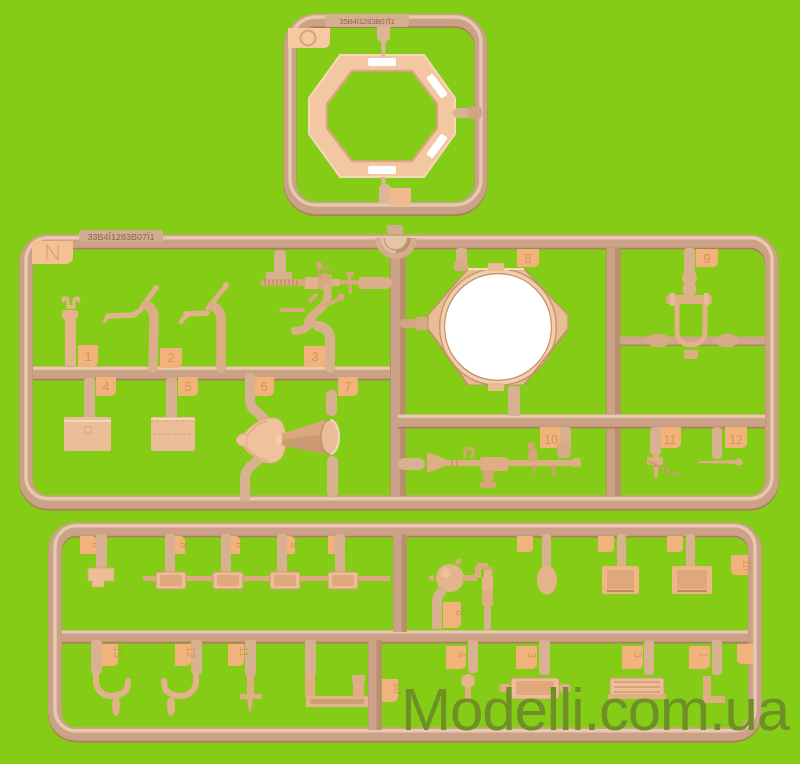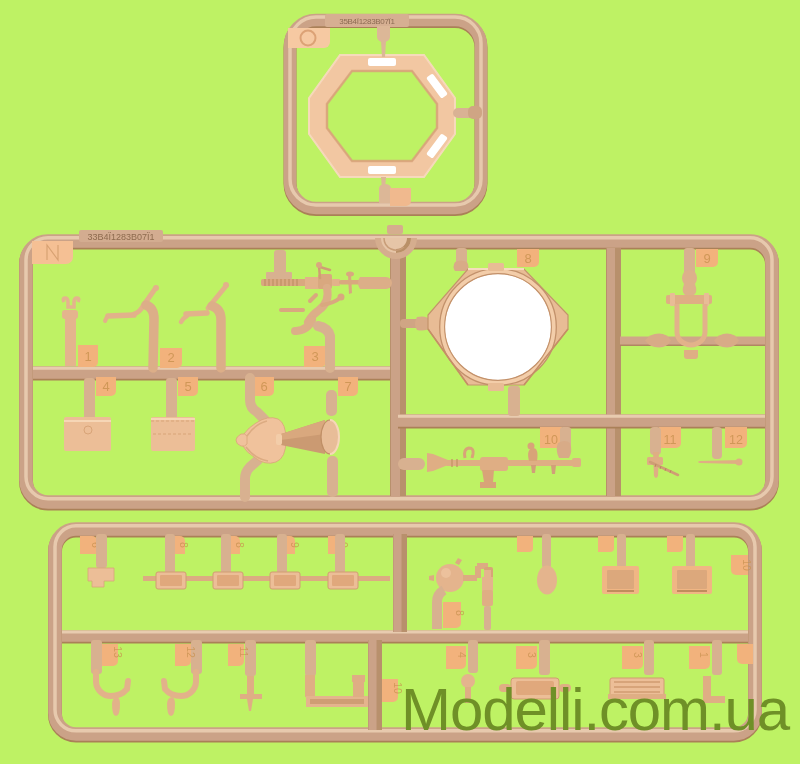--- a/index.html
+++ b/index.html
@@ -1,16 +1,16 @@
 <!DOCTYPE html>
 <html><head>
 <meta charset="utf-8">
 <style>
 html,body{margin:0;padding:0;background:#fff;}
-#page{position:relative;width:800px;height:764px;background:#bef264;overflow:hidden;
+#page{position:relative;width:800px;height:764px;background:#84cc16;overflow:hidden;
 font-family:"Liberation Sans",sans-serif;}
 </style>
 </head>
 <body>
 <div id="page">
 <svg width="800" height="764" viewBox="0 0 800 764" style="filter:blur(0.3px)">
 <defs>
   <g id="tabN">
           <rect x="-11" y="-11" width="22" height="22" rx="3" fill="#f2b27c"></rect>
         </g>

